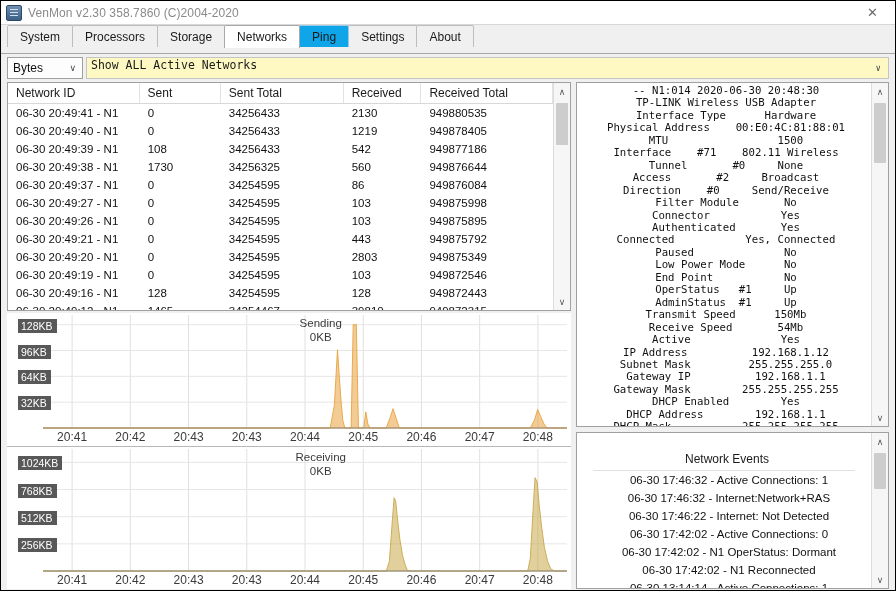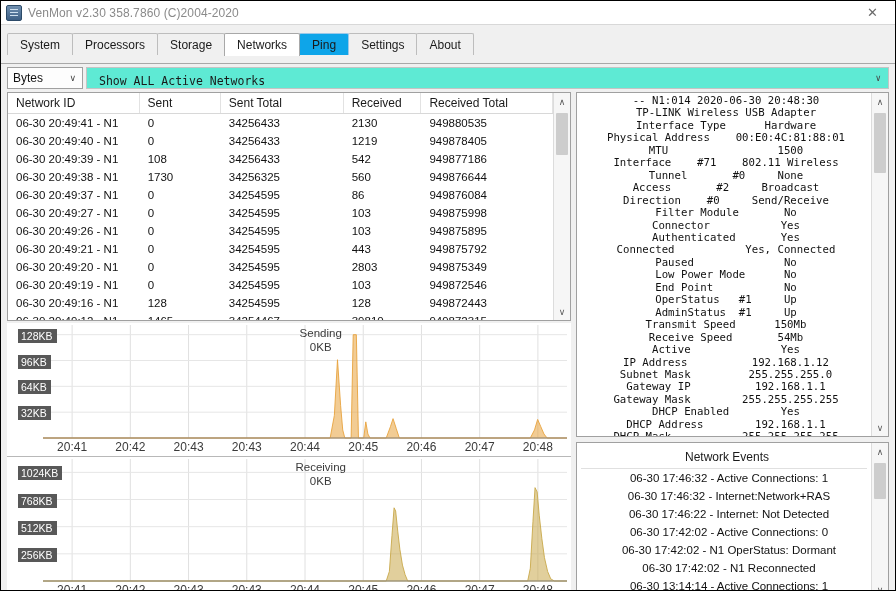--- a/index.html
+++ b/index.html
@@ -52,25 +52,25 @@
     right: 0; top: 0;
     width: 45px; height: 23px;
     display: flex; align-items: center; justify-content: center;
     color: #6a6a6a;
     font-size: 13px;
     cursor: default;
   }
 
   
   .tabstrip {
-    height: 39px;
+    height: 29px;
     background: #f0f0f0;
     border-bottom: 1px solid #a8a8a8;
     display: flex;
-    align-items: center;
+    align-items: flex-start;
     padding-left: 6px;
     position: relative;
   }
   .tab {
     height: 22px;
     padding: 0 12px;
     display: flex; align-items: center;
     font-size: 12px;
     color: #1a1a1a;
     background: #f0f0f0;
@@ -114,24 +114,24 @@
     position: relative;
     cursor: default;
   }
   .combo .chev {
     position: absolute; right: 6px; top: 50%;
     transform: translateY(-50%);
     font-size: 9px; color: #444;
   }
   .filterbar {
     flex: 1;
-    background: #5eead4;
+    background: #fef9c3;
     border: 1px solid #c4c4c4;
-    display: flex; align-items: flex-end;
-    padding-left: 12px;
+    display: flex; align-items: flex-start;
+    padding-left: 4px;
     font-family: "DejaVu Sans Mono", monospace;
     font-size: 11.5px;
     color: #1a1a1a;
     position: relative;
     cursor: default;
   }
   .filterbar .chev {
     position: absolute; right: 7px; top: 50%;
     transform: translateY(-50%);
     font-size: 9px; color: #444;
@@ -550,21 +550,21 @@
             <div class="mono-line">DHCP Mask           255.255.255.255</div>
           </div>
         <div class="vscroll">
           <div class="arrow">∧</div>
           <div class="thumb" style="top:20px;height:60px;"></div>
           <div class="arrow">∨</div>
         </div>
       </div>
 
       <div class="panel events">
-        <div class="panel-inner" style="padding:4px;">
+        <div class="panel-inner" style="padding:16px;">
           <div class="events-title">Network Events</div>
           <div id="event-rows">
               <div class="event-row">06-30  17:46:32 - Active Connections: 1</div>
               <div class="event-row">06-30  17:46:32 - Internet:Network+RAS</div>
               <div class="event-row">06-30  17:46:22 - Internet: Not Detected</div>
               <div class="event-row">06-30  17:42:02 - Active Connections: 0</div>
               <div class="event-row">06-30  17:42:02 - N1 OperStatus: Dormant</div>
               <div class="event-row">06-30  17:42:02 - N1 Reconnected</div>
               <div class="event-row">06-30  13:14:14 - Active Connections: 1</div>
             </div>

